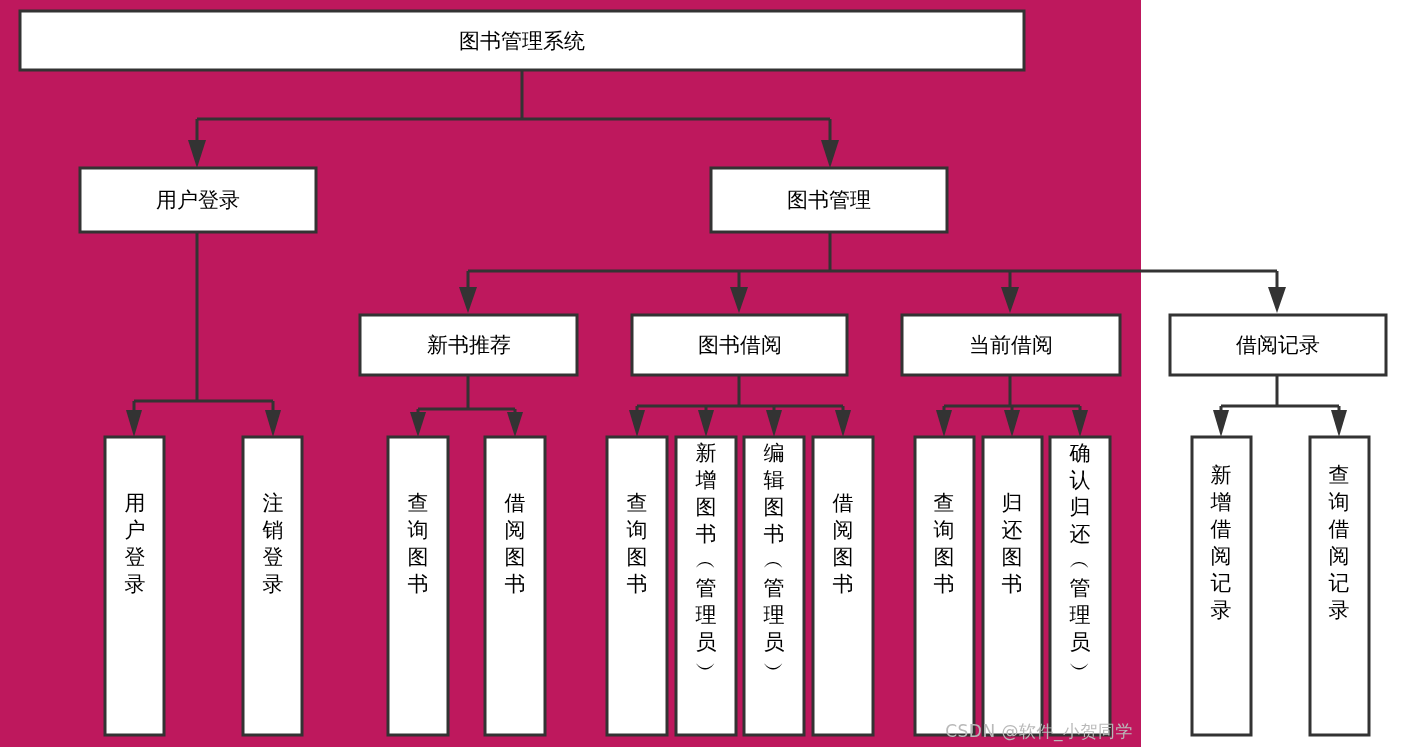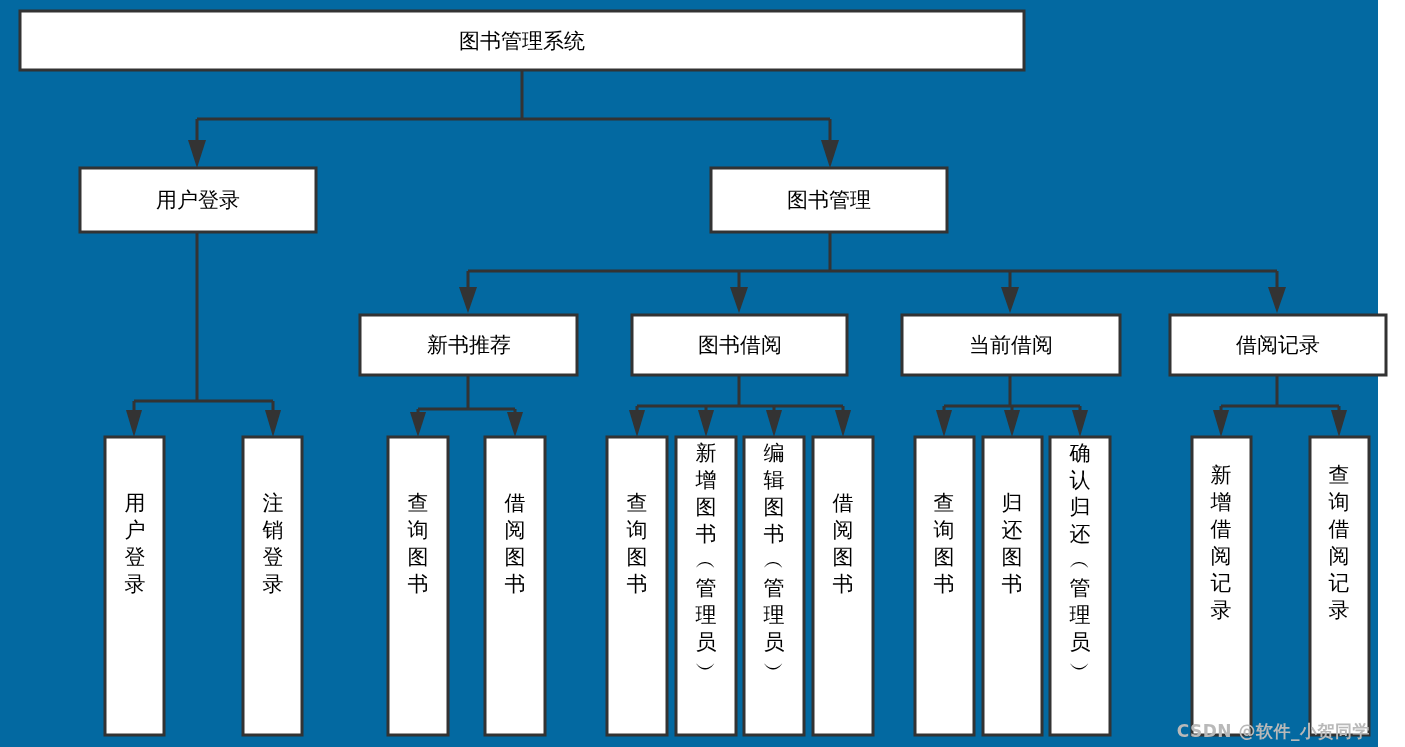--- a/index.html
+++ b/index.html
@@ -8,23 +8,23 @@
     background: #ffffff;
   }
   body {
     width: 1405px;
     height: 747px;
     overflow: hidden;
     font-family: "DejaVu Sans", "Liberation Sans", sans-serif;
   }
   #diagram-root {
     position: relative;
-    width: 1378px;
+    width: 1141px;
     height: 747px;
-    background: #0369a1;
+    background: #be185d;
   }
   svg#flow {
     position: absolute;
     left: 0;
     top: 0;
     width: 1405px;
     height: 747px;
   }
   .node-rect {
     fill: #ffffff;
@@ -57,21 +57,20 @@
   .watermark {
     position: absolute;
     right: 8px;
     bottom: 4px;
     font-family: "DejaVu Sans", "Liberation Sans", sans-serif;
     font-size: 17px;
     color: #b9b9b9;
     white-space: nowrap;
     letter-spacing: 0.5px;
     pointer-events: none;
-    font-weight: bold;
   }
 </style>
 </head>
 <body>
 
 <div id="diagram-root">
 
   <svg id="flow" viewBox="0 0 1405 747">
 
     <g>

